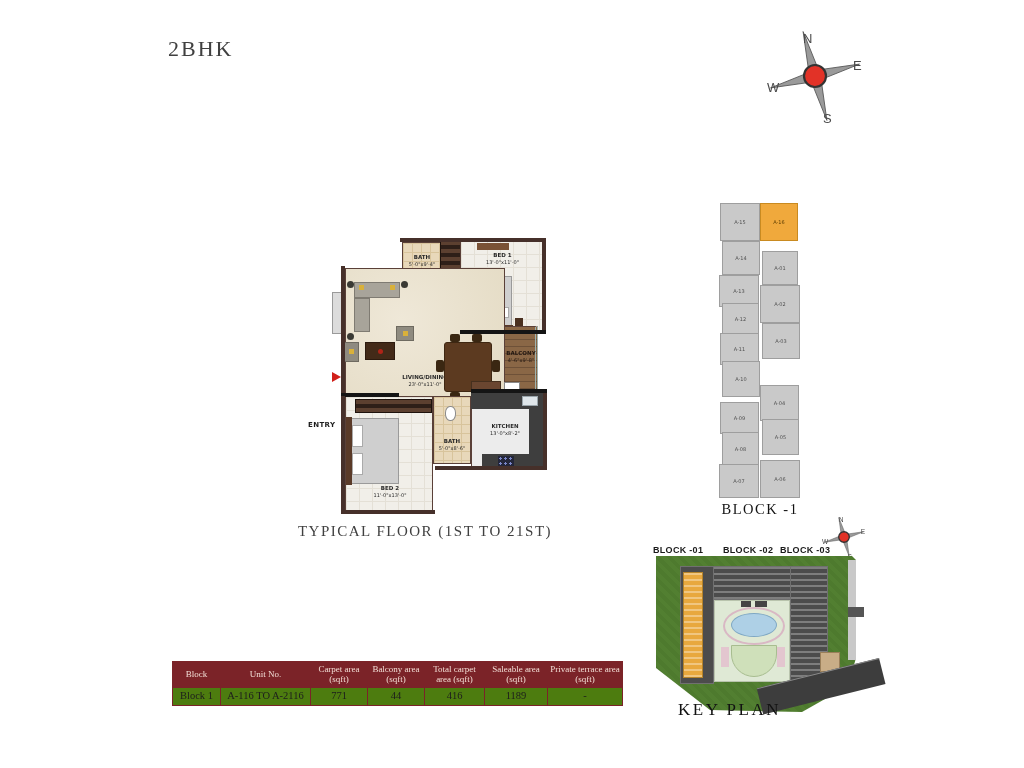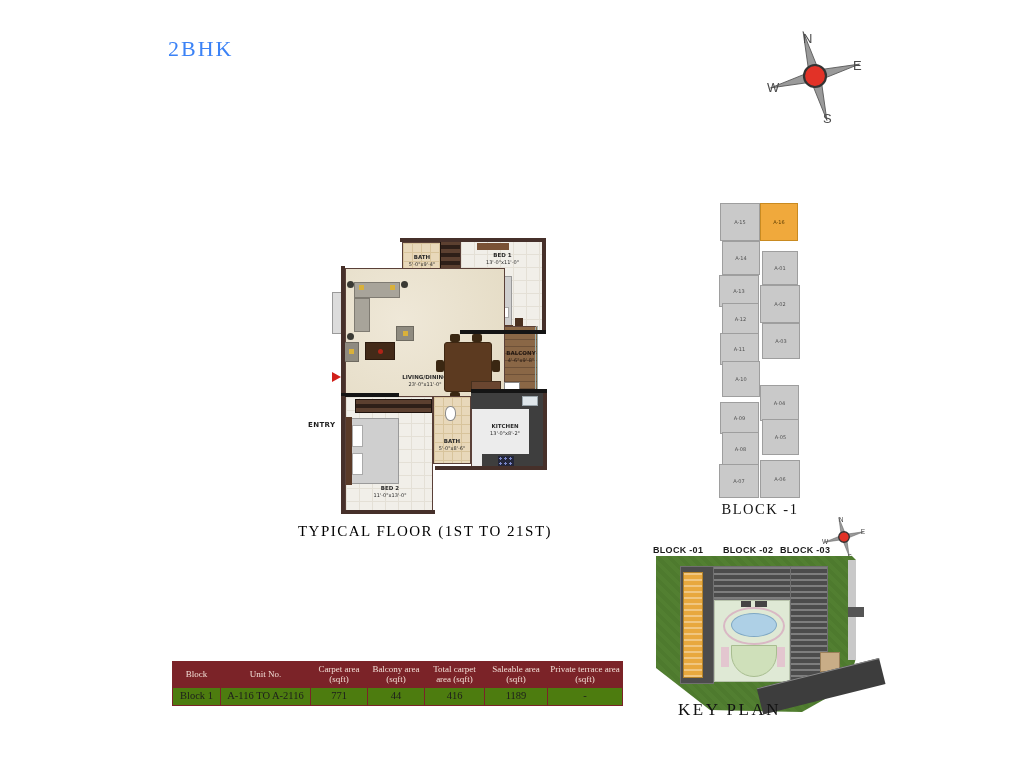--- a/index.html
+++ b/index.html
@@ -1,21 +1,21 @@
 <!DOCTYPE html>
 <html><head>
 <meta charset="utf-8">
 <style>
   html,body{margin:0;padding:0;background:#ffffff;}
   #canvas{position:relative;width:1024px;height:768px;background:#fff;overflow:hidden;
           font-family:"Liberation Serif",serif;}
   .abs{position:absolute;box-sizing:border-box;}
   
-  .h-title{font-size:22px;letter-spacing:2px;color:#3b82f6;}
-  .h-caption{font-size:15px;letter-spacing:1.5px;color:#000000;text-align:center;}
+  .h-title{font-size:22px;letter-spacing:2px;color:#404040;}
+  .h-caption{font-size:15px;letter-spacing:1.5px;color:#404040;text-align:center;}
   .h-block{font-size:14.5px;letter-spacing:1.5px;color:#121212;text-align:center;}
   .h-keyplan{font-size:17px;letter-spacing:2.5px;color:#121212;}
   
   #plan{left:332px;top:238px;width:224px;height:278px;}
   .room{position:absolute;box-sizing:border-box;border:1.2px solid #5a4038;}
   .tile{background:#e8d8ba;background-image:linear-gradient(#d8c49c 1px,transparent 1px),linear-gradient(90deg,#d8c49c 1px,transparent 1px);background-size:9px 9px;}
   .floorwhite{background:#f1efe9;background-image:linear-gradient(#e4e0d6 1px,transparent 1px),linear-gradient(90deg,#e4e0d6 1px,transparent 1px);background-size:13px 13px;}
   .wardrobe{background:repeating-linear-gradient(180deg,#5c4030 0 4px,#2e1f18 4px 8px);border:1px solid #1d120c;}
   .wall{position:absolute;background:#46302a;}
   .wallk{position:absolute;background:#141414;}

